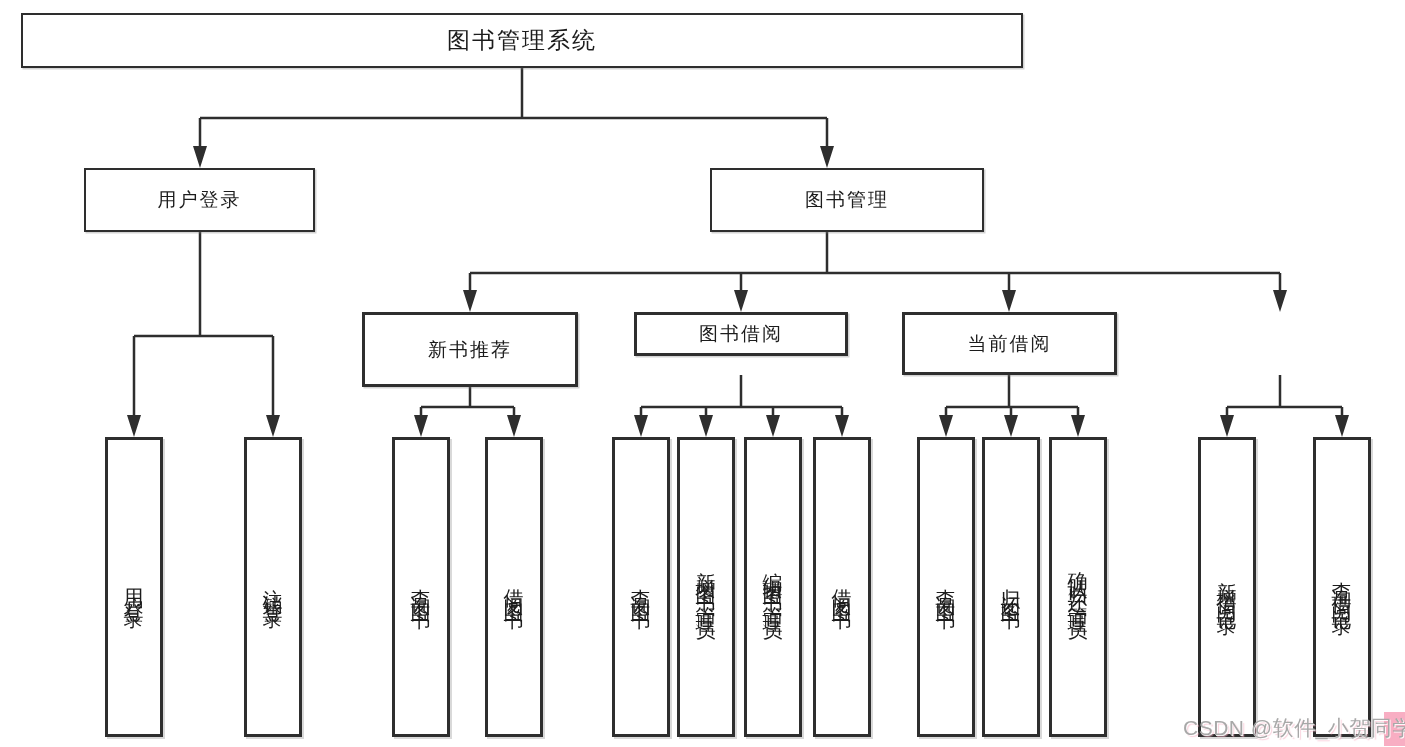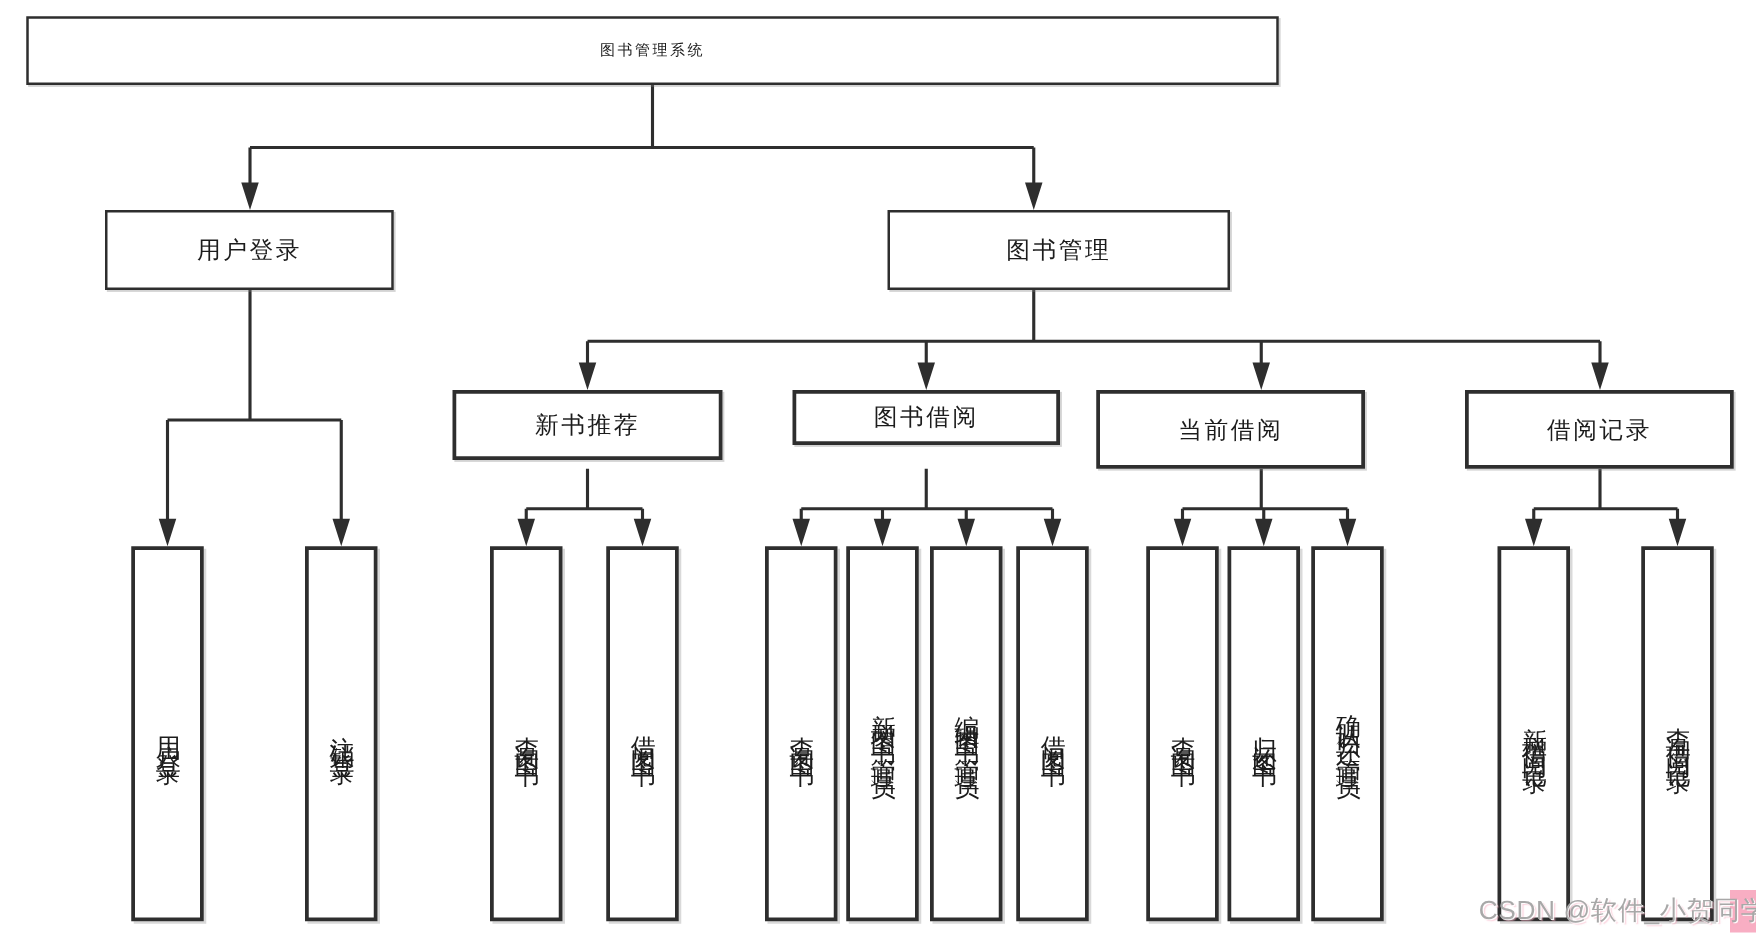--- a/index.html
+++ b/index.html
@@ -35,43 +35,43 @@
     box-shadow: 1.5px 1.5px 0 rgba(130,130,130,0.35);
   }
   .h-node {
     font-size: 19px;
     letter-spacing: 2px;
     white-space: nowrap;
   }
   .root-node {
     left: 21px; top: 13px;
     width: 1002px; height: 55px;
-    font-size: 12px;
+    font-size: 23px;
     font-family: Liberation Serif, serif;
   }
   .l3-node { border-width: 3px; }
   .leaf-node {
     top: 437px;
     width: 58px;
     height: 300px;
     border-width: 3px;
     writing-mode: vertical-rl;
     text-orientation: mixed;
     font-size: 20px;
     letter-spacing: 7px;
     line-height: 1;
     box-shadow: 2px 2px 0 rgba(130,130,130,0.3);
   }
   
   .n-user-login   { left: 84px;  top: 168px; width: 231px; height: 64px; }
   .n-book-mgmt    { left: 710px; top: 168px; width: 274px; height: 64px; }
   
-  .n-new-rec      { left: 362px;  top: 312px; width: 216px; height: 56px; }
+  .n-new-rec      { left: 362px;  top: 312px; width: 216px; height: 75px; }
   .n-book-borrow  { left: 634px;  top: 312px; width: 214px; height: 44px; }
-  .n-cur-borrow   { left: 877px;  top: 312px; width: 215px; height: 63px; }
+  .n-cur-borrow   { left: 902px;  top: 312px; width: 215px; height: 63px; }
   .n-borrow-rec   { left: 1172px; top: 312px; width: 215px; height: 63px; }
   
   .leaf-1  { left: 105px;  }
   .leaf-2  { left: 244px;  }
   .leaf-3  { left: 392px;  }
   .leaf-4  { left: 485px;  }
   .leaf-5  { left: 612px;  }
   .leaf-6  { left: 677px;  }
   .leaf-7  { left: 744px;  }
   .leaf-8  { left: 813px;  }
@@ -169,23 +169,20 @@
 
   <div class="node h-node l3-node n-new-rec">
     <span>新书推荐</span>
   </div>
   <div class="node h-node l3-node n-book-borrow">
     <span>图书借阅</span>
   </div>
   <div class="node h-node l3-node n-cur-borrow">
     <span>当前借阅</span>
   </div>
-  <div class="node h-node l3-node n-borrow-rec">
-    <span>借阅记录</span>
-  </div>
 
   <div class="node leaf-node leaf-1">
     <span>用户登录</span>
   </div>
   <div class="node leaf-node leaf-2">
     <span>注销登录</span>
   </div>
   <div class="node leaf-node leaf-3">
     <span>查询图书</span>
   </div>

